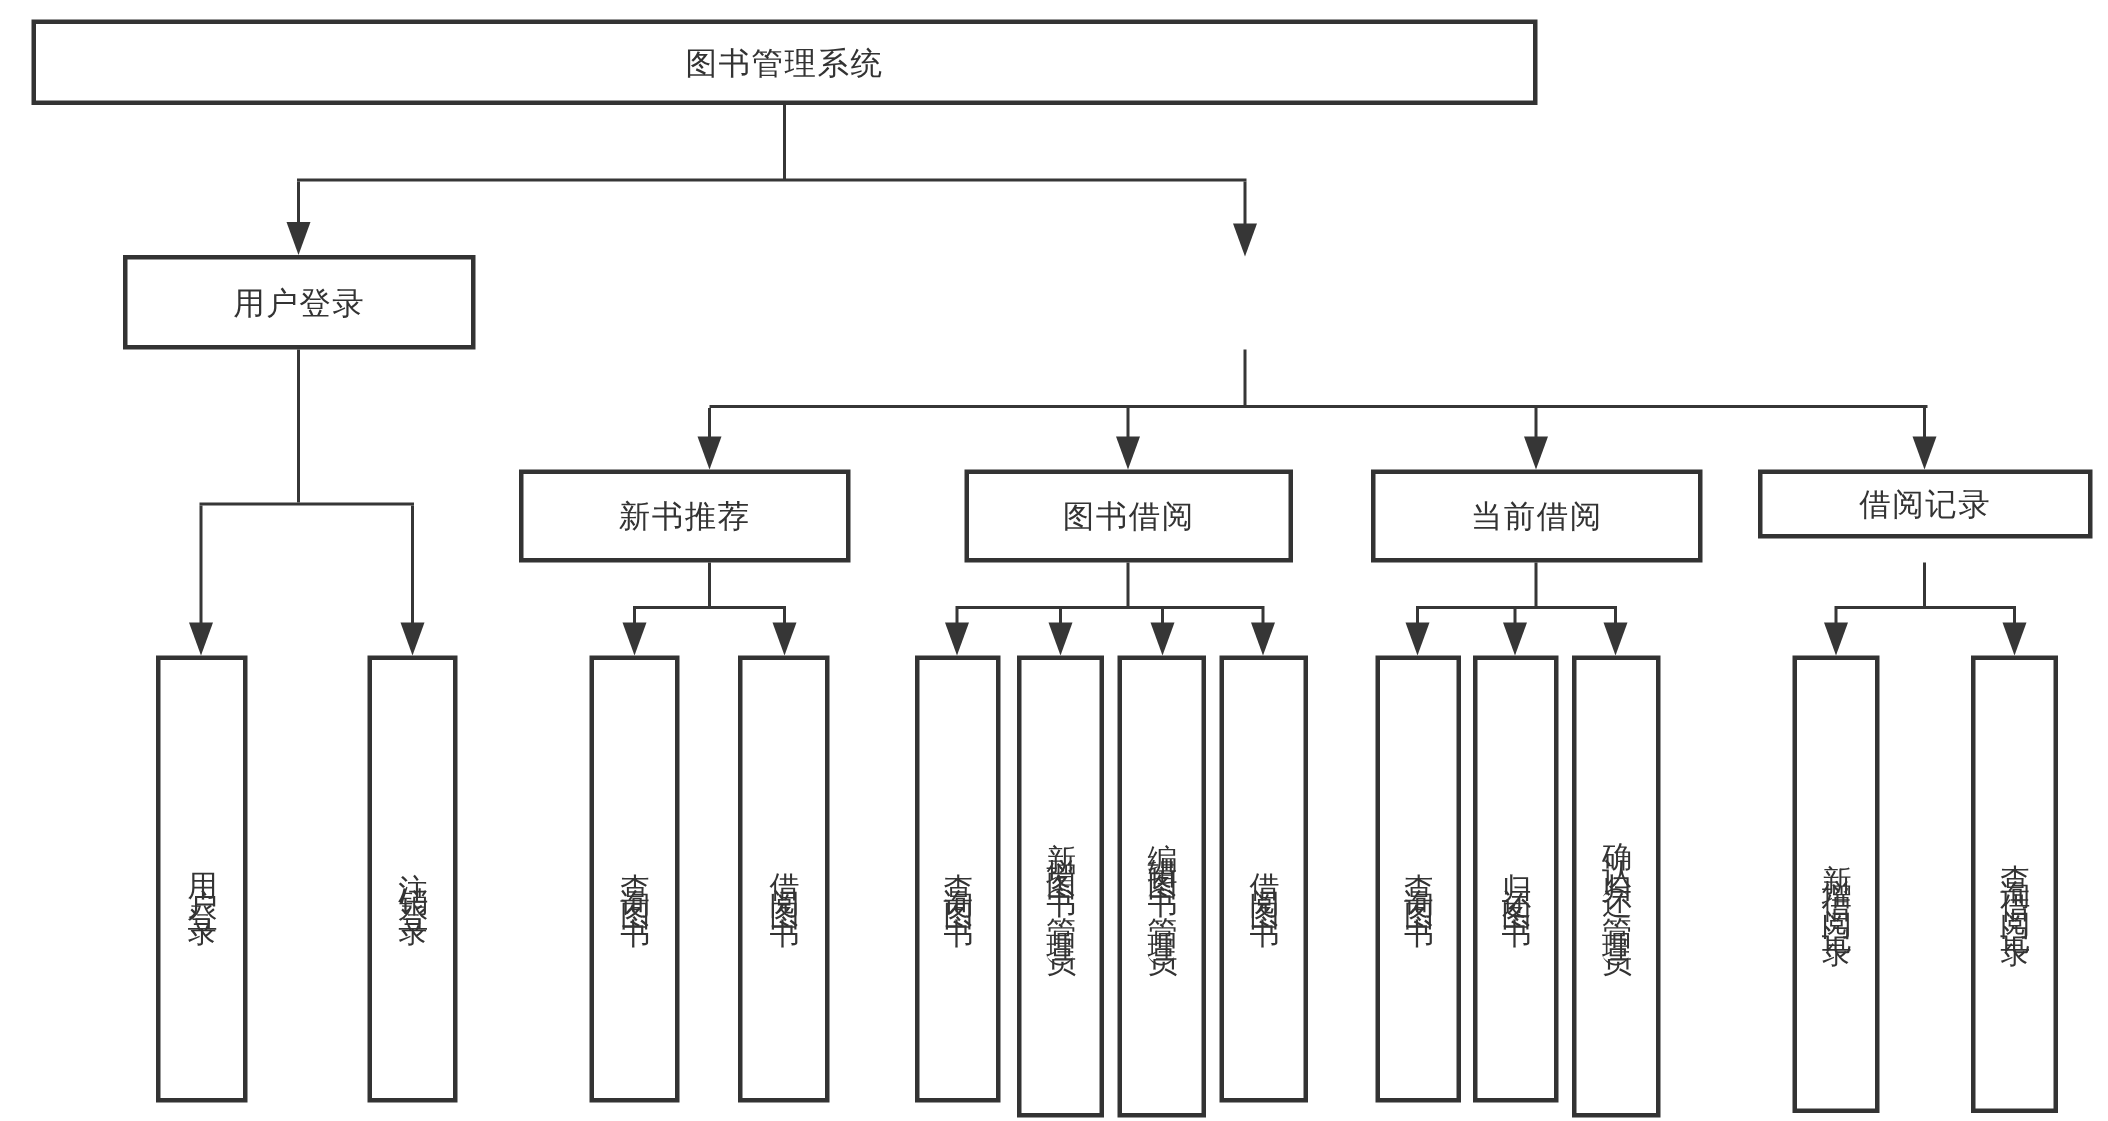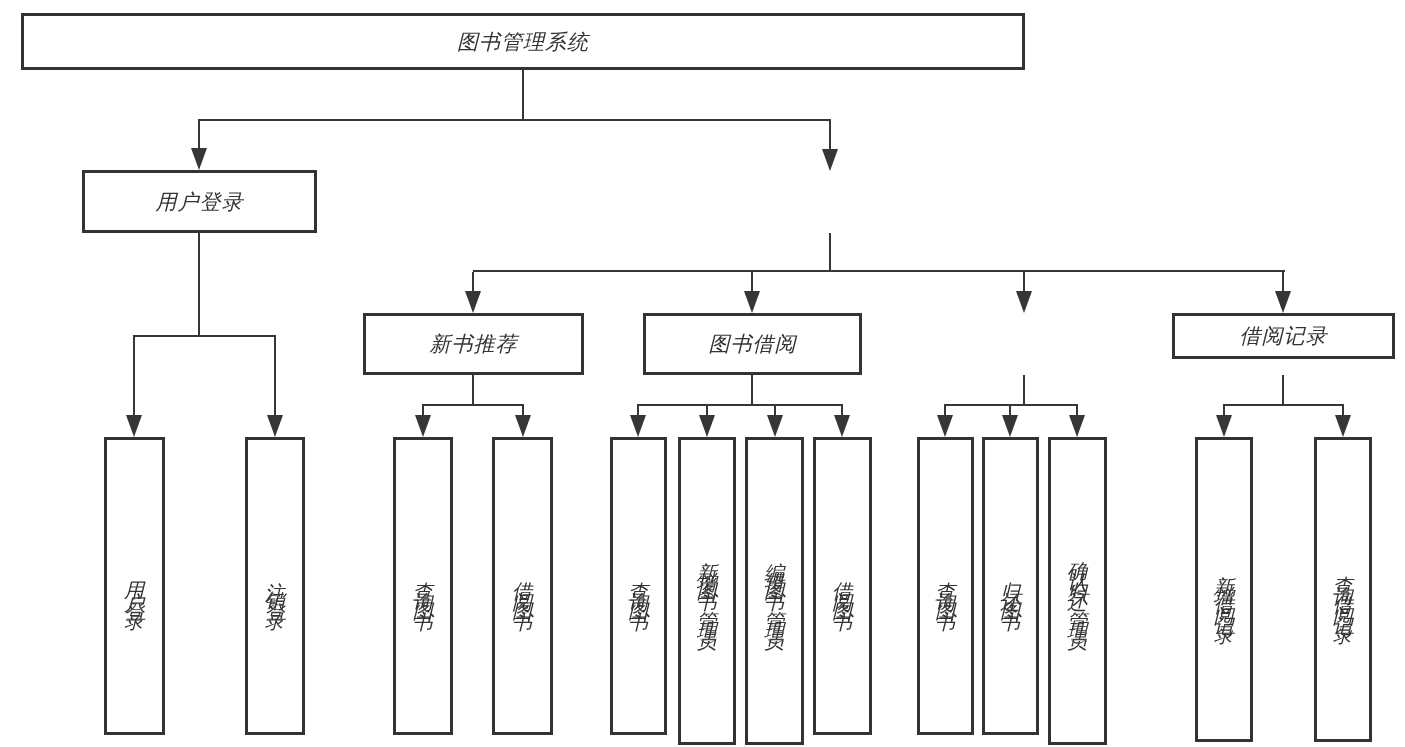--- a/index.html
+++ b/index.html
@@ -10,21 +10,20 @@
     --background:#ffffff;
   }
   html,body{margin:0;padding:0;background:var(--background);}
   .canvas{
     position:relative;
     width:1405px;height:747px;
     background:var(--background);
     font-family:"Liberation Sans", sans-serif;
     color:var(--text);
     overflow:hidden;
-    font-style:italic;
   }
   .node{
     position:absolute;
     box-sizing:border-box;
     border:3px solid var(--border);
     background:#ffffff;
     display:flex;
     align-items:center;
     justify-content:center;
     font-size:21px;
@@ -64,25 +63,28 @@
 <div class="canvas">
 
   <div class="node" style="left:21px;top:13px;width:1004px;height:57px;">
     <span>图书管理系统</span>
   </div>
 
   <div class="node" style="left:82px;top:170px;width:235px;height:63px;">
     <span>用户登录</span>
   </div>
 
-  <div class="node" style="left:363px;top:313px;width:221px;height:62px;">
+  <div class="node" style="left:346px;top:313px;width:221px;height:62px;">
     <span>新书推荐</span>
   </div>
   <div class="node" style="left:643px;top:313px;width:219px;height:62px;">
     <span>图书借阅</span>
+  </div>
+  <div class="node" style="left:914px;top:313px;width:221px;height:62px;">
+    <span>当前借阅</span>
   </div>
   <div class="node" style="left:1172px;top:313px;width:223px;height:46px;">
     <span>借阅记录</span>
   </div>
 
   <div class="node vnode" style="left:104px;top:437px;width:61px;height:298px;">
     <span>用户登录</span>
   </div>
   <div class="node vnode" style="left:245px;top:437px;width:60px;height:298px;">
     <span>注销登录</span>

